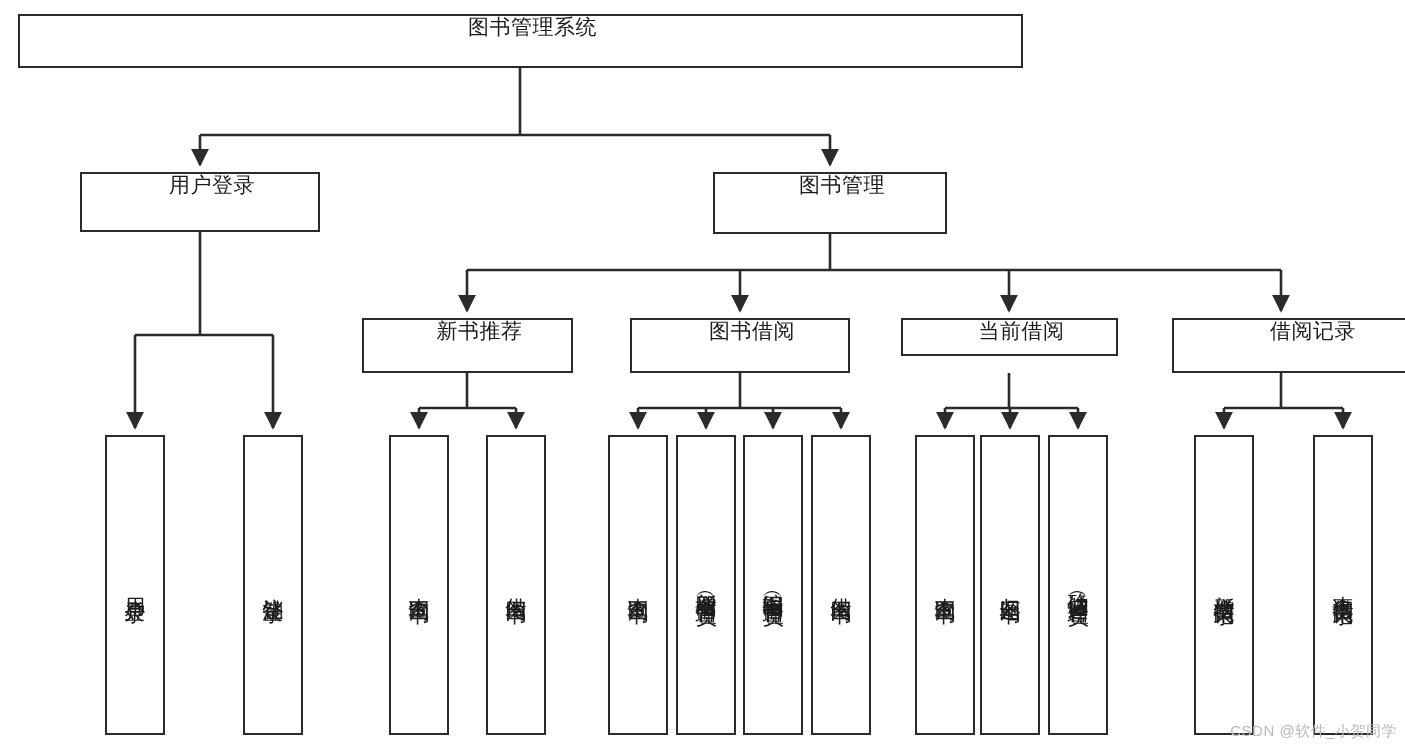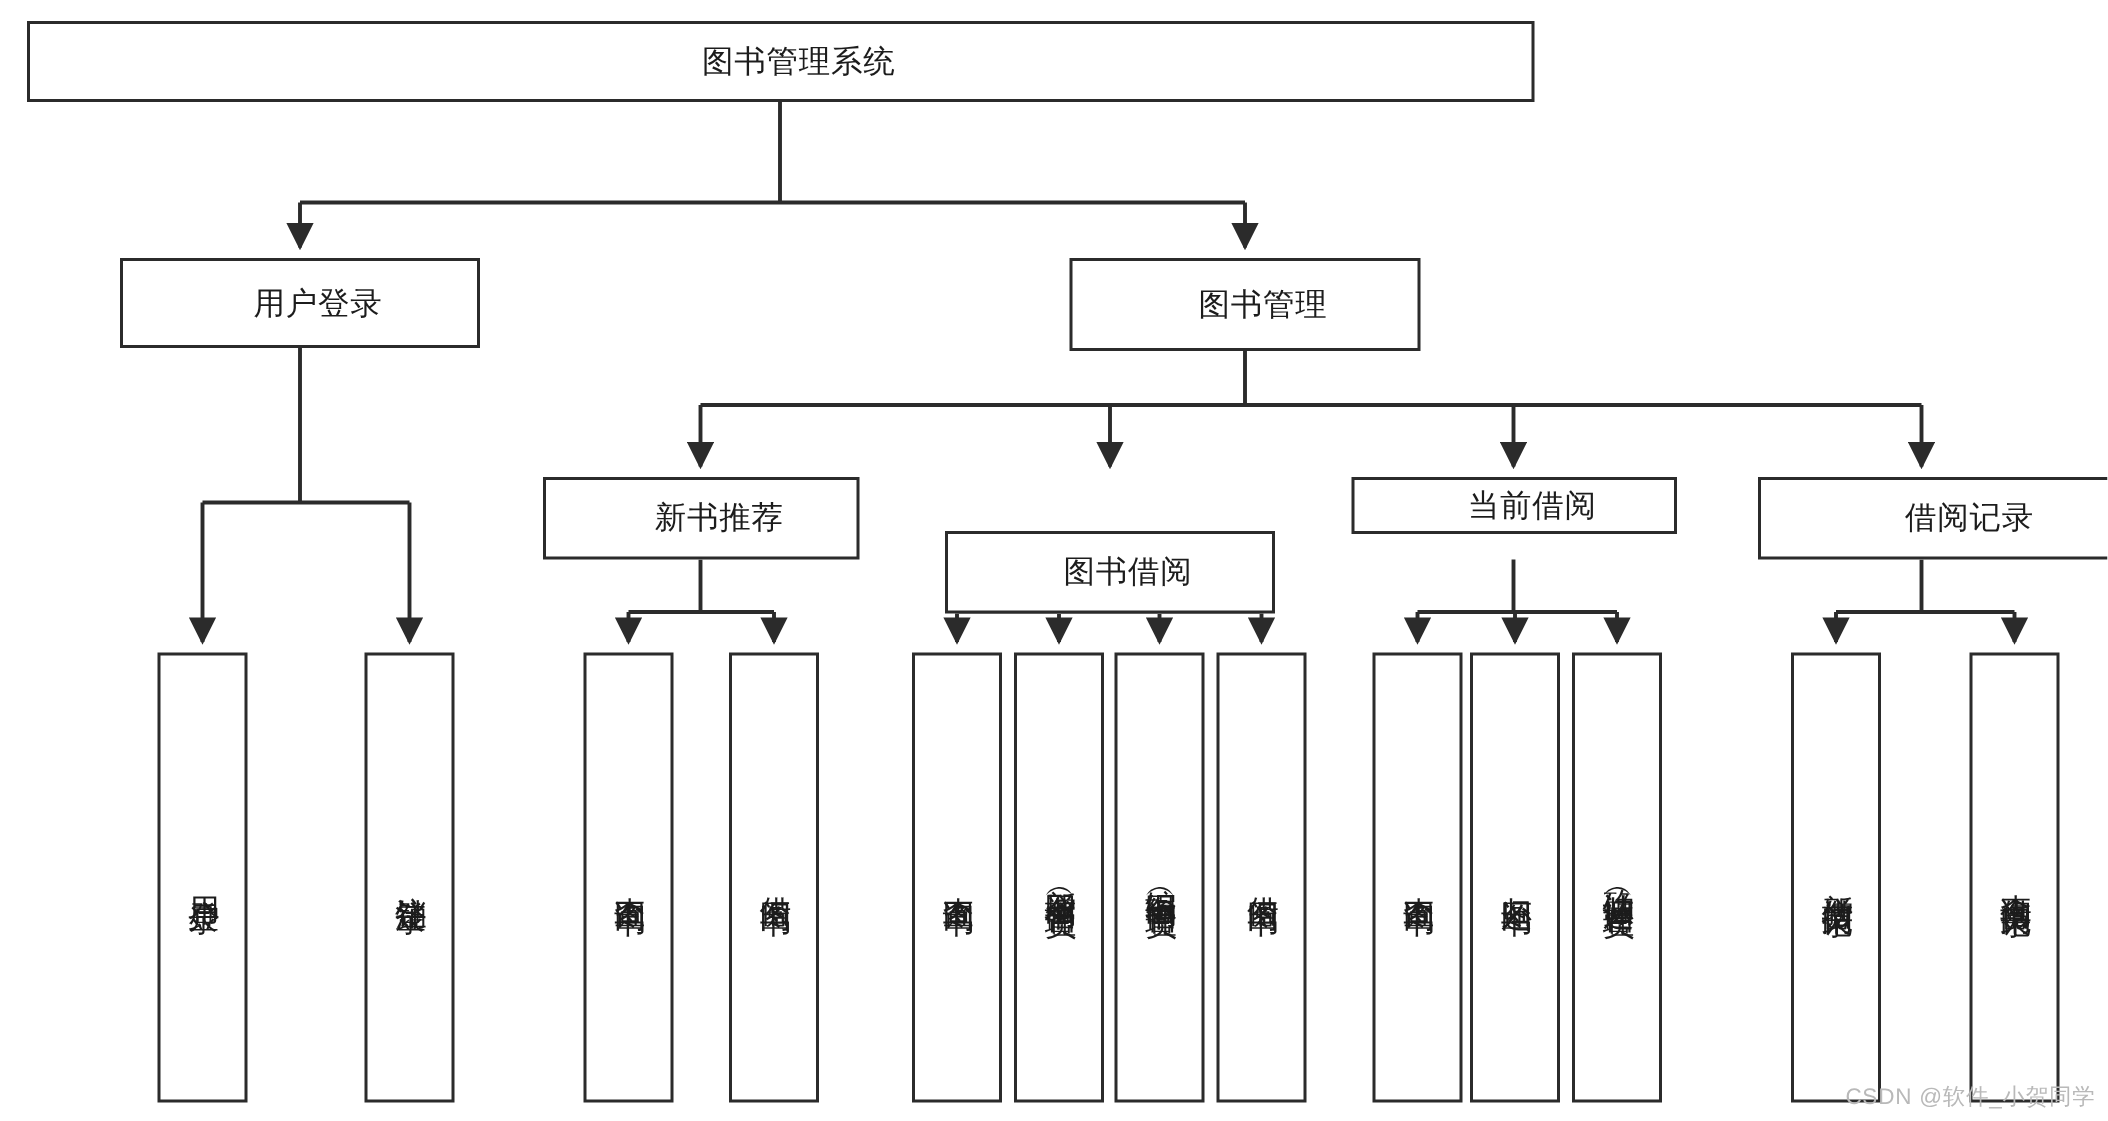--- a/index.html
+++ b/index.html
@@ -21,21 +21,21 @@
     top: 0;
     width: 1405px;
     height: 747px;
   }
   .node-box {
     position: absolute;
     box-sizing: border-box;
     border: 2.5px solid #2b2b2b;
     background: #ffffff;
     display: flex;
-    align-items: center;
+    align-items: flex-start;
     justify-content: center;
     padding-left: 24px;
   }
   .node-label-h {
     font-size: 21px;
     color: #1c1c1c;
     letter-spacing: 0.5px;
     white-space: nowrap;
     line-height: 1;
   }
@@ -131,21 +131,21 @@
   <div class="node-box" style="left:80px; top:172px; width:240px; height:60px;">
     <span class="node-label-h">用户登录</span>
   </div>
   <div class="node-box" style="left:362px; top:318px; width:211px; height:55px;">
     <span class="node-label-h">新书推荐</span>
   </div>
 
   <div class="node-box" style="left:713px; top:172px; width:234px; height:62px;">
     <span class="node-label-h">图书管理</span>
   </div>
-  <div class="node-box" style="left:630px; top:318px; width:220px; height:55px;margin-top:36px;">
+  <div class="node-box" style="left:630px; top:318px; width:220px; height:55px;">
     <span class="node-label-h">图书借阅</span>
   </div>
   <div class="node-box" style="left:901px; top:318px; width:217px; height:38px;">
     <span class="node-label-h">当前借阅</span>
   </div>
   <div class="node-box" style="left:1172px; top:318px; width:258px; height:55px;">
     <span class="node-label-h">借阅记录</span>
   </div>
 
   <div class="leaf-box" style="left:105px; top:435px; width:60px; height:300px;">

